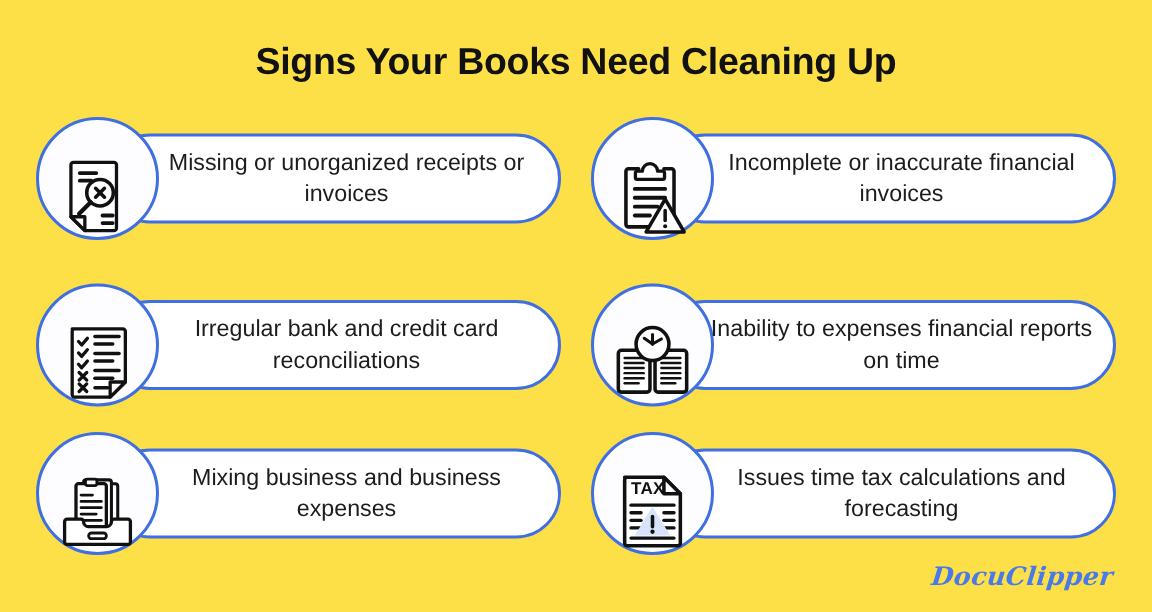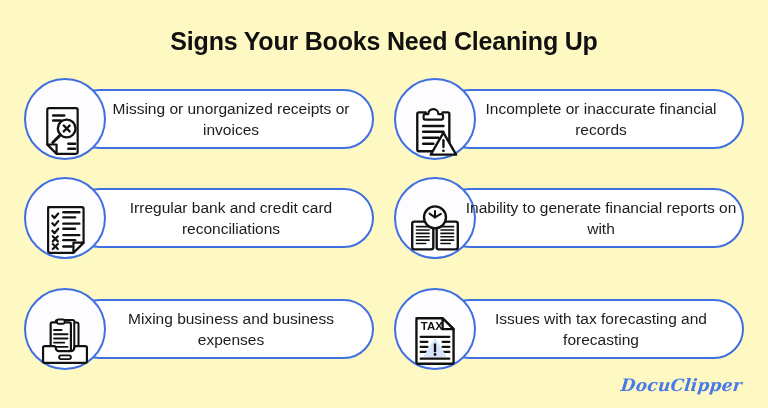--- a/index.html
+++ b/index.html
@@ -12,21 +12,21 @@
     overflow: hidden;
     background: #e8edfd;
     font-family: "Liberation Sans", sans-serif;
     -webkit-font-smoothing: antialiased;
   }
 
   #infographic {
     position: relative;
     width: 768px;
     height: 408px;
-    background: #fef9c3;
+    background: #fde047;
     box-sizing: border-box;
   }
 
   
   #page-title {
     position: absolute;
     top: 26px;
     left: 0;
     width: 768px;
     text-align: center;
@@ -48,21 +48,21 @@
   }
 
   .card {
     position: absolute;
     width: 350px;
     height: 82px;
   }
   .card.col-left  { left: 24px; }
   .card.col-right { left: 394px; }
   .card.row-1 { top: 0px; }
-  .card.row-2 { top: 99px; }
+  .card.row-2 { top: 111px; }
   .card.row-3 { top: 210px; }
 
   
   .card-pill {
     position: absolute;
     left: 46px;
     top: 11px;
     width: 304px;
     height: 60px;
     box-sizing: border-box;
@@ -152,21 +152,21 @@
             <line x1="26.6" y1="36.6" x2="17.5" y2="45.7" stroke="#111" stroke-width="3.4" stroke-linecap="round"></line>
             <line x1="30.5" y1="25.5" x2="37.5" y2="32.5" stroke="#111" stroke-width="2.8" stroke-linecap="round"></line>
             <line x1="37.5" y1="25.5" x2="30.5" y2="32.5" stroke="#111" stroke-width="2.8" stroke-linecap="round"></line>
           </svg>
         </span>
       </div>
     </div>
 
     <div class="card col-right row-1">
       <div class="card-pill"></div>
-      <div class="card-label">Incomplete or inaccurate financial records</div>
+      <div class="card-label">Incomplete or inaccurate financial invoices</div>
       <div class="card-badge">
         <span>
           <svg viewBox="0 0 64 64" fill="none" xmlns="http://www.w3.org/2000/svg">
             <path d="M21 10 H13 a2 2 0 0 0 -2 2 V54 a2 2 0 0 0 2 2 H47 a2 2 0 0 0 2 -2 V12 a2 2 0 0 0 -2 -2 H41" stroke="#111" stroke-width="2.8" stroke-linecap="round" stroke-linejoin="round" fill="#fff"></path>
             <path d="M24 12 a6 6 0 0 1 12 0 H40 a1.5 1.5 0 0 1 1.5 1.5 V17 a1.5 1.5 0 0 1 -1.5 1.5 H20 A1.5 1.5 0 0 1 18.5 17 V13.5 A1.5 1.5 0 0 1 20 12 Z" stroke="#111" stroke-width="2.6" stroke-linejoin="round" fill="#fff"></path>
             <line x1="18" y1="26" x2="42" y2="26" stroke="#111" stroke-width="3" stroke-linecap="round"></line>
             <line x1="18" y1="33" x2="42" y2="33" stroke="#111" stroke-width="3" stroke-linecap="round"></line>
             <line x1="18" y1="40" x2="36" y2="40" stroke="#111" stroke-width="3" stroke-linecap="round"></line>
             <line x1="18" y1="47" x2="30" y2="47" stroke="#111" stroke-width="3" stroke-linecap="round"></line>
             <path d="M42 34 L57 60 H27 Z" stroke="#111" stroke-width="2.8" stroke-linejoin="round" fill="#fff"></path>
@@ -199,21 +199,21 @@
             <line x1="30" y1="38" x2="49" y2="38" stroke="#111" stroke-width="2.8" stroke-linecap="round"></line>
             <line x1="30" y1="44" x2="44" y2="44" stroke="#111" stroke-width="2.8" stroke-linecap="round"></line>
             <line x1="30" y1="51.5" x2="40" y2="51.5" stroke="#111" stroke-width="2.8" stroke-linecap="round"></line>
           </svg>
         </span>
       </div>
     </div>
 
     <div class="card col-right row-2">
       <div class="card-pill"></div>
-      <div class="card-label">Inability to generate financial reports on with</div>
+      <div class="card-label">Inability to expenses financial reports on time</div>
       <div class="card-badge">
         <span>
           <svg viewBox="0 0 64 64" fill="none" xmlns="http://www.w3.org/2000/svg">
             <rect x="5" y="22" width="25" height="33" rx="2.5" stroke="#111" stroke-width="2.8" fill="#fff"></rect>
             <rect x="34" y="22" width="25" height="33" rx="2.5" stroke="#111" stroke-width="2.8" fill="#fff"></rect>
             <path d="M30 22 L32 26 L34 22" stroke="#111" stroke-width="2.4" stroke-linejoin="round" fill="none"></path>
             <g stroke="#111" stroke-width="1.9" stroke-linecap="round">
               <line x1="10" y1="28" x2="25" y2="28"></line>
               <line x1="10" y1="32" x2="25" y2="32"></line>
               <line x1="10" y1="36" x2="25" y2="36"></line>
@@ -255,21 +255,21 @@
             </g>
             <path d="M8 38 h11 a2 2 0 0 1 2 2 a4 4 0 0 0 4 4 h14 a4 4 0 0 0 4 -4 a2 2 0 0 1 2 -2 h11 a2 2 0 0 1 2 2 V56 a2 2 0 0 1 -2 2 H8 a2 2 0 0 1 -2 -2 V40 a2 2 0 0 1 2 -2 Z" stroke="#111" stroke-width="2.6" stroke-linejoin="round" fill="#fff"></path>
             <rect x="25" y="49" width="14" height="4.5" rx="2.2" stroke="#111" stroke-width="2.2" fill="#fff"></rect>
           </svg>
         </span>
       </div>
     </div>
 
     <div class="card col-right row-3">
       <div class="card-pill"></div>
-      <div class="card-label">Issues with tax forecasting and forecasting</div>
+      <div class="card-label">Issues time tax calculations and forecasting</div>
       <div class="card-badge">
         <span>
           <svg viewBox="0 0 64 64" fill="none" xmlns="http://www.w3.org/2000/svg">
             <path d="M10 5 H41 L54 18 V57 a2 2 0 0 1 -2 2 H12 a2 2 0 0 1 -2 -2 V7 a2 2 0 0 1 2 -2 Z" stroke="#111" stroke-width="2.8" stroke-linejoin="round" fill="#fff"></path>
             <path d="M41 5 V18 H54 Z" stroke="#111" stroke-width="2.8" stroke-linejoin="round" fill="#fff"></path>
             <text x="15" y="18.5" font-family="Liberation Sans, sans-serif" font-size="13.5" font-weight="bold" fill="#111" letter-spacing="0.2">TAX</text>
             <g stroke="#111" stroke-width="2.6" stroke-linecap="round">
               <line x1="15" y1="27" x2="49" y2="27"></line>
               <line x1="15" y1="33" x2="23" y2="33"></line>
               <line x1="15" y1="39" x2="23" y2="39"></line>

